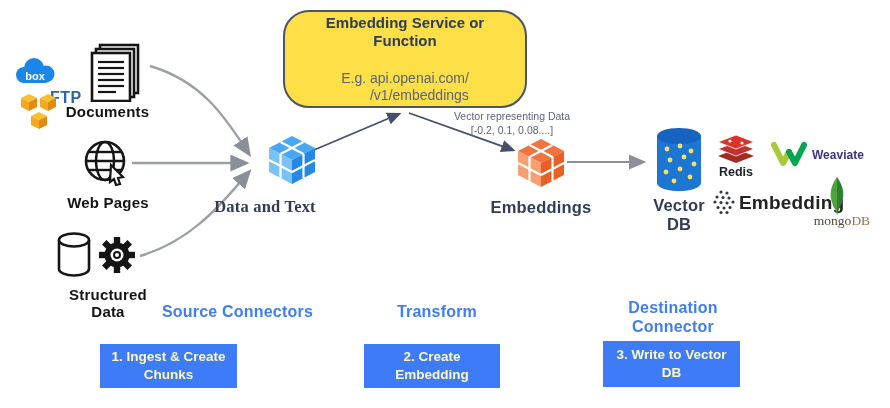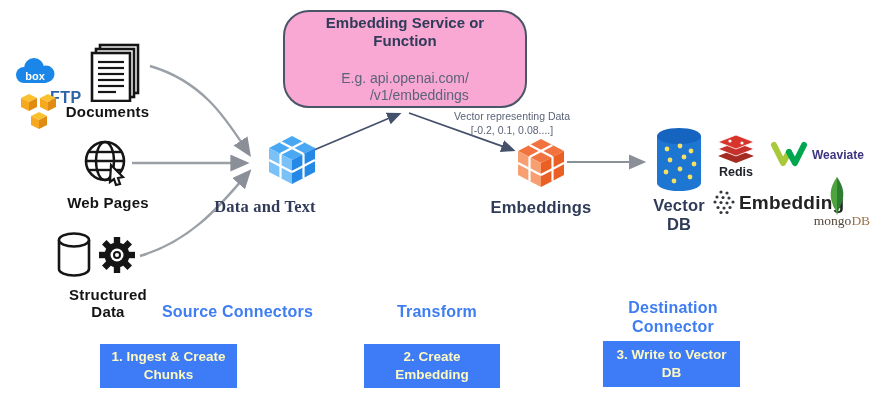--- a/index.html
+++ b/index.html
@@ -13,21 +13,21 @@
     letter-spacing:.2px;
   }
   .navy-label{
     font-weight:bold;color:#2f3b58;font-size:16.5px;line-height:1.15;text-align:center;
     letter-spacing:.2px;
   }
   .ftp{font-weight:bold;color:#2c64a7;font-size:16px;letter-spacing:.5px;}
   .svcbox{
     left:283px;top:10px;width:244px;height:98px;border:2px solid #4a5568;border-radius:26px;
     box-sizing:border-box;display:flex;flex-direction:column;align-items:center;justify-content:center;
-    background:#f9a8d4;
+    background:#fde047;
   }
   .svc-title{font-weight:bold;color:#2f3b58;font-size:15px;line-height:1.2;text-align:center;width:190px;}
   .svc-sub{color:#5a6378;font-size:14px;line-height:1.25;text-align:right;margin-top:20px;}
   .vec-note{color:#5a6378;font-size:10.5px;line-height:1.3;text-align:center;width:130px;}
   .stage-label{
     font-weight:bold;color:#3e7df2;font-size:16px;line-height:1.2;text-align:center;letter-spacing:.2px;
   }
   .step-btn{
     background:#3d7bf7;color:#fef9c3;font-weight:bold;font-size:13.5px;line-height:1.35;
     display:flex;align-items:center;justify-content:center;text-align:center;box-sizing:border-box;

